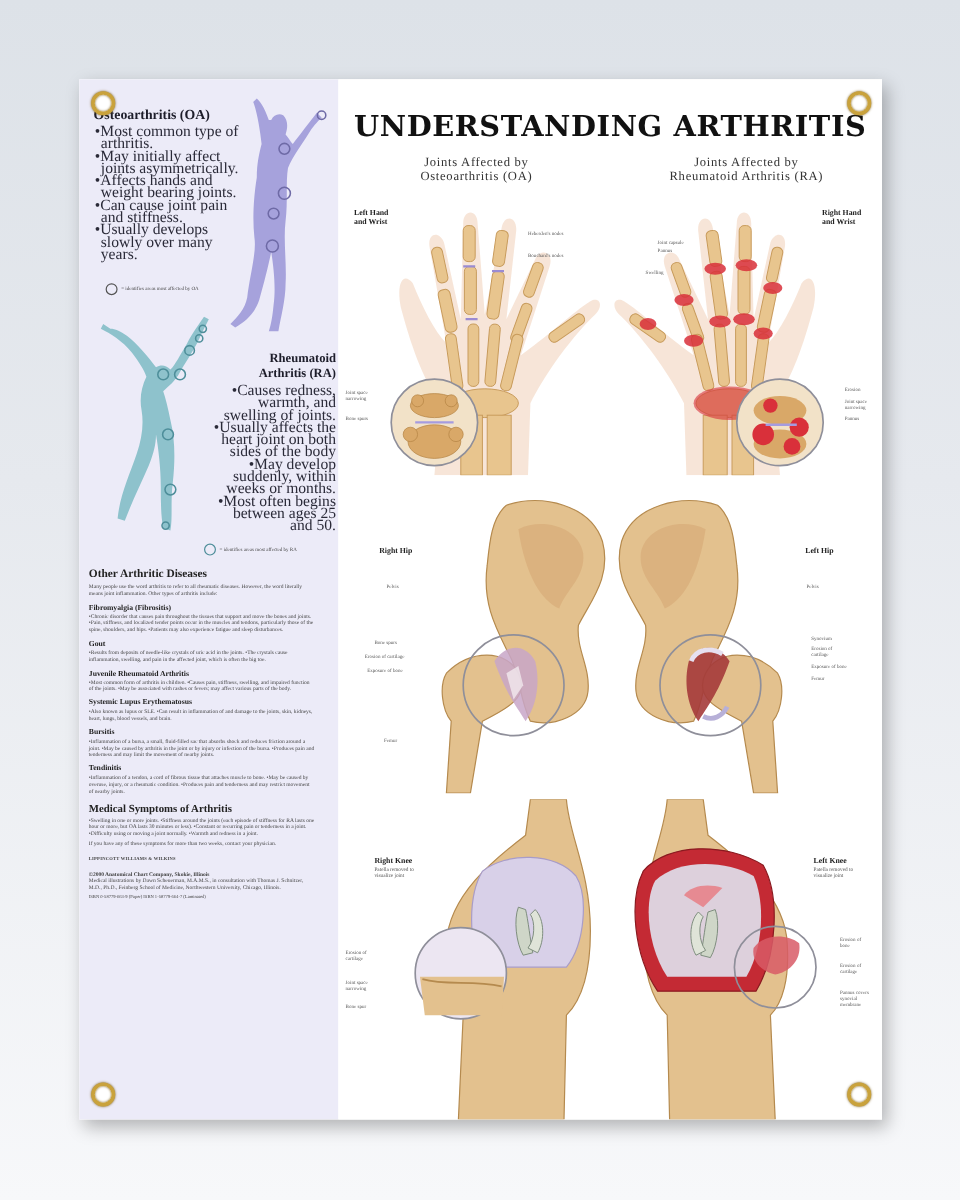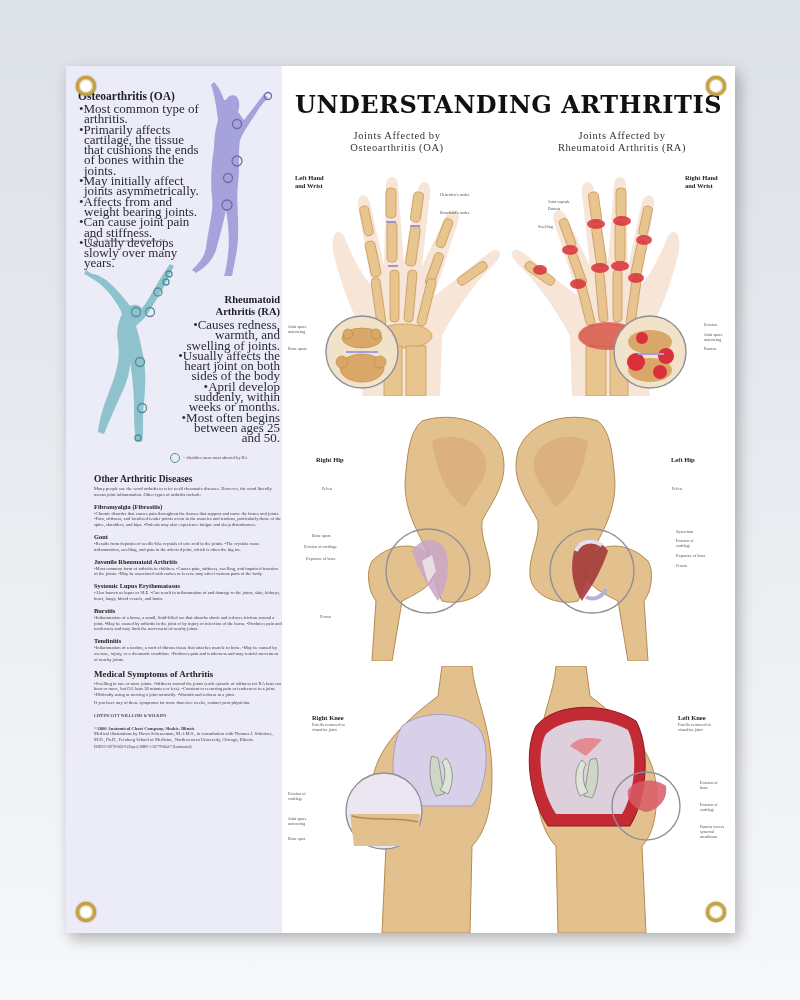--- a/index.html
+++ b/index.html
@@ -34,23 +34,22 @@
 <body>
 
 <div class="poster">
 
   <div class="sidebar">
 
     <div style="position:absolute;left:12px;top:24px;width:124px;">
       <div class="side-title" style="font-size:11.5px;margin-bottom:2px;">Osteoarthritis (OA)</div>
       <div class="bul">
         <div>•Most common type of arthritis.</div>
-        <div>•Primarily affects cartilage, the tissue that cushions the ends of bones within the joints.</div>
         <div>•May initially affect joints asymmetrically.</div>
-        <div>•Affects from and weight bearing joints.</div>
+        <div>•Affects hands and weight bearing joints.</div>
         <div>•Can cause joint pain and stiffness.</div>
         <div>•Usually develops slowly over many years.</div>
       </div>
     </div>
     <div class="legend-row" style="left:22px;top:170px;">
       <span class="legend-ring"></span>
       <span class="small" style="font-size:4.2px;">= identifies areas most affected by OA</span>
     </div>
 
     <svg class="figure" style="left:118px;top:14px;" width="90" height="200" viewBox="0 0 90 200">
@@ -79,30 +78,30 @@
     </svg>
 
     <div style="position:absolute;left:102px;top:228px;width:112px;text-align:right;">
       <div class="side-title" style="font-size:10.5px;line-height:12px;margin-bottom:2px;">
         <div>Rheumatoid</div>
         <div>Arthritis (RA)</div>
       </div>
       <div class="bul">
         <div>•Causes redness, warmth, and swelling of joints.</div>
         <div>•Usually affects the heart joint on both sides of the body</div>
-        <div>•April develop suddenly, within weeks or months.</div>
+        <div>•May develop suddenly, within weeks or months.</div>
         <div>•Most often begins between ages 25 and 50.</div>
       </div>
     </div>
     <div class="legend-row" style="left:104px;top:387px;">
       <span class="legend-ring" style="border-color:#4e8e9a;"></span>
       <span class="small" style="font-size:4.2px;">= identifies areas most affected by RA</span>
     </div>
 
-    <div style="position:absolute;left:28px;top:408px;width:188px;">
+    <div style="position:absolute;left:8px;top:408px;width:188px;">
       <div class="od-title">Other Arthritic Diseases</div>
       <div class="od-t">Many people use the word arthritis to refer to all rheumatic diseases. However, the word literally means joint inflammation. Other types of arthritis include:</div>
 
       <div class="od-h">Fibromyalgia (Fibrositis)</div>
       <div class="od-t">•Chronic disorder that causes pain throughout the tissues that support and move the bones and joints. •Pain, stiffness, and localized tender points occur in the muscles and tendons, particularly those of the spine, shoulders, and hips. •Patients may also experience fatigue and sleep disturbances.</div>
       <div class="od-h">Gout</div>
       <div class="od-t">•Results from deposits of needle-like crystals of uric acid in the joints. •The crystals cause inflammation, swelling, and pain in the affected joint, which is often the big toe.</div>
       <div class="od-h">Juvenile Rheumatoid Arthritis</div>
       <div class="od-t">•Most common form of arthritis in children. •Causes pain, stiffness, swelling, and impaired function of the joints. •May be associated with rashes or fevers; may affect various parts of the body.</div>
       <div class="od-h">Systemic Lupus Erythematosus</div>

